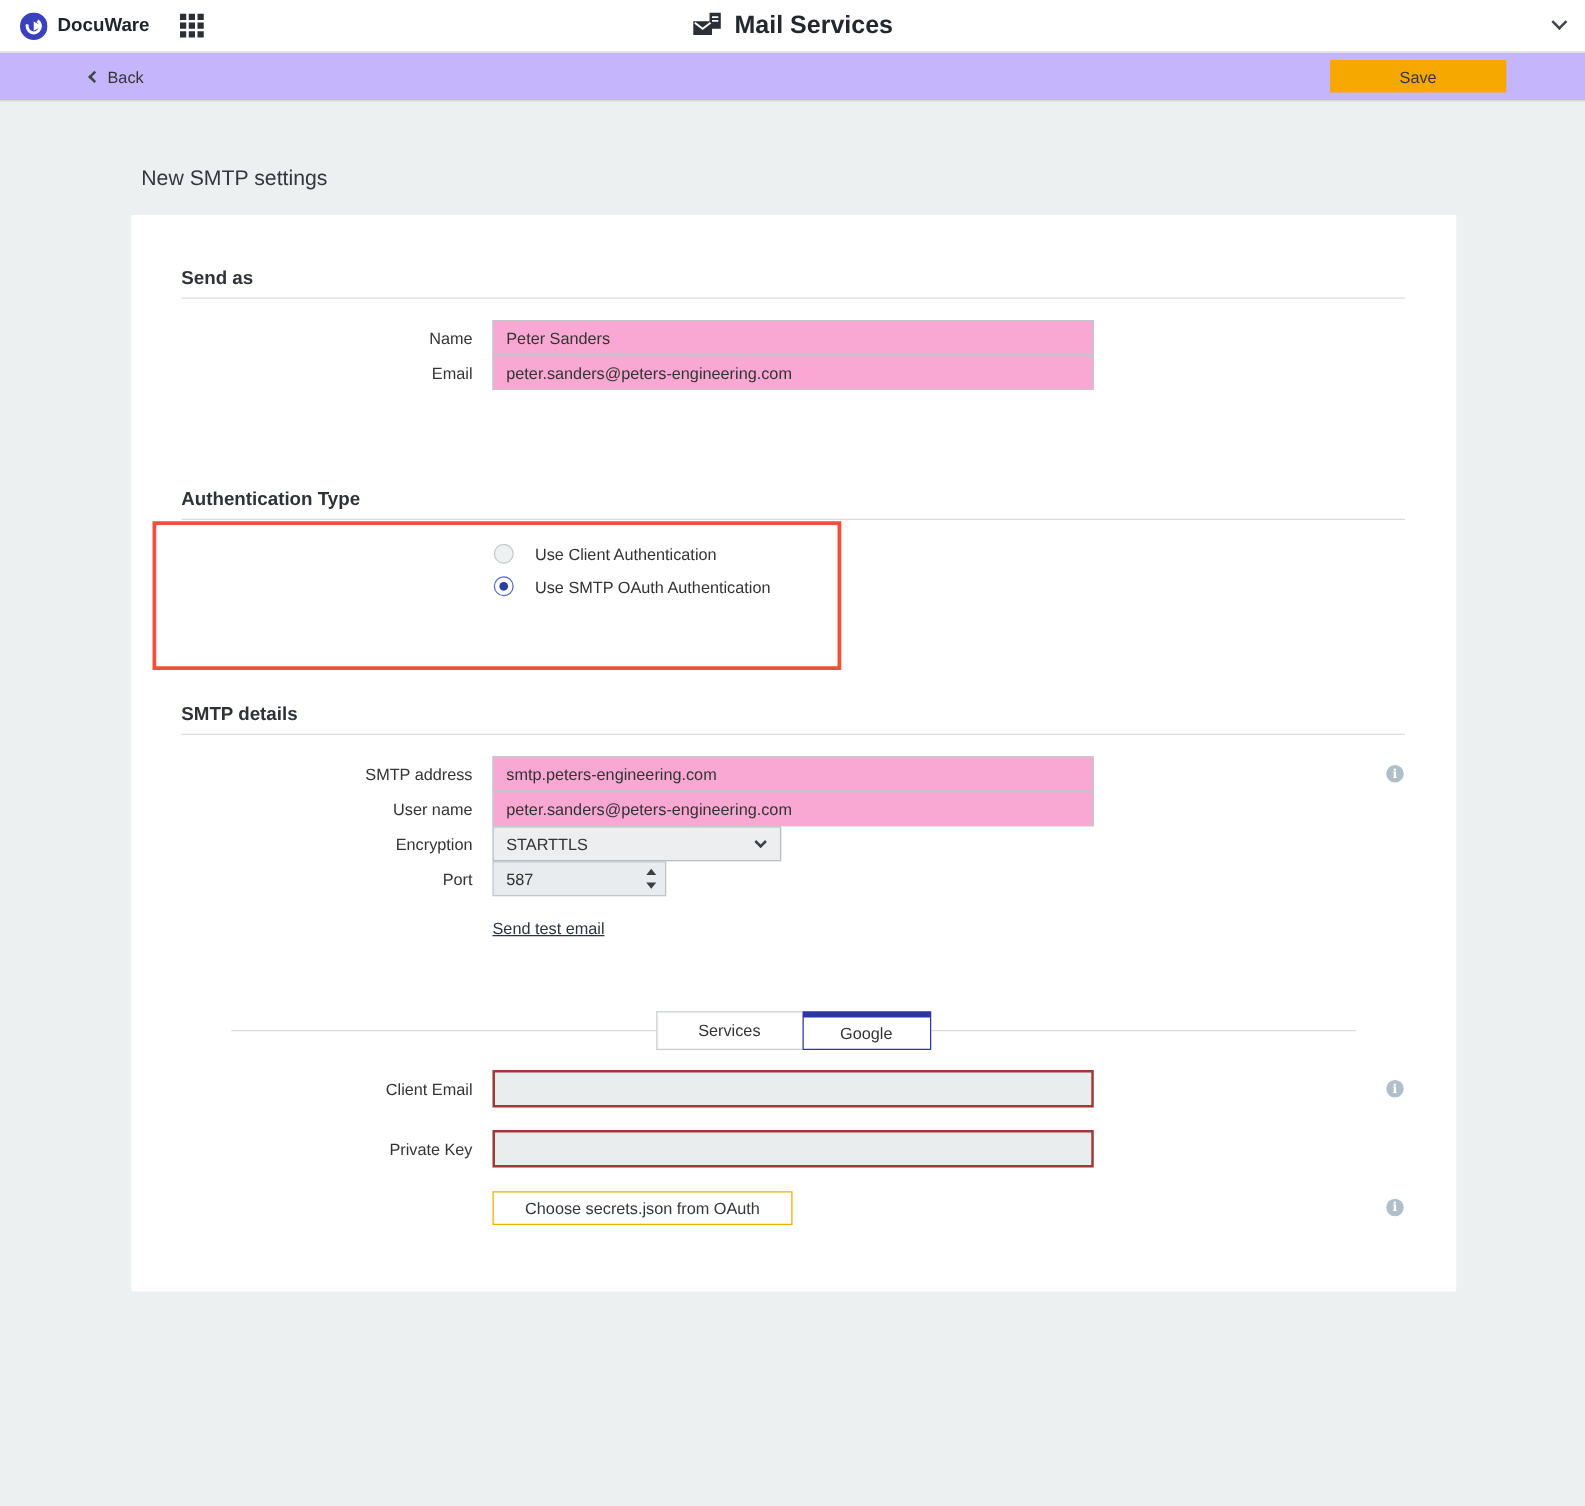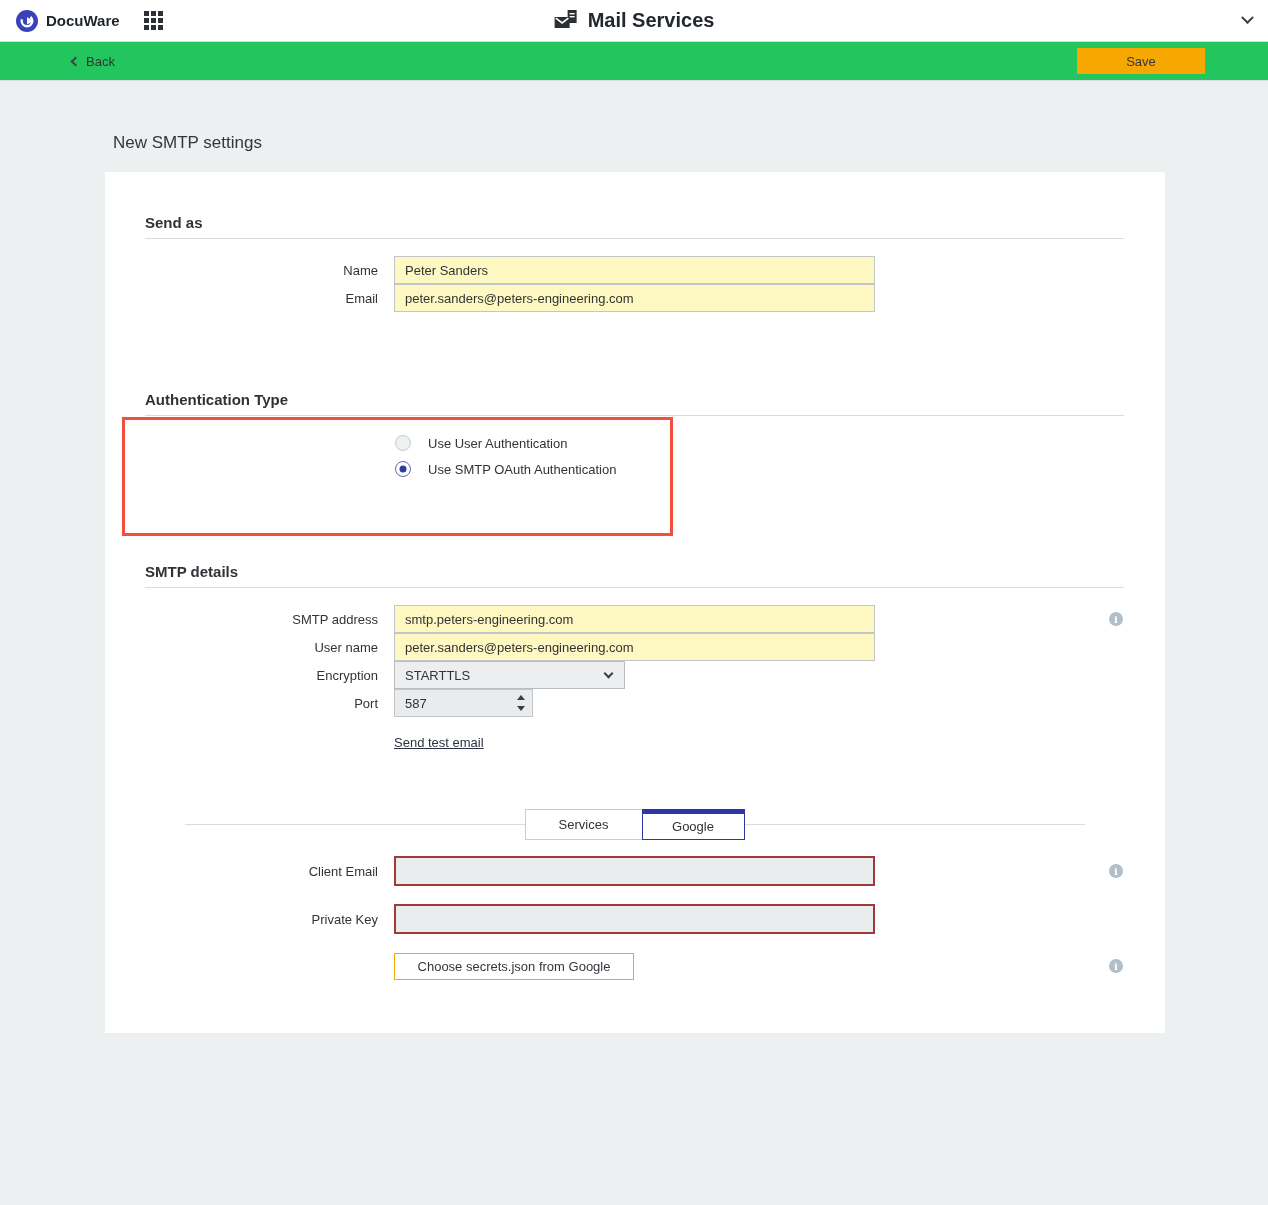--- a/index.html
+++ b/index.html
@@ -24,52 +24,52 @@
     display:flex; align-items:center; gap:10px;
   }
   .app-title { font-size:20px; font-weight:bold; color:#23272e; }
   .chev-down {
     margin-left:auto; width:9px; height:9px;
     border-right:2px solid #3f444b; border-bottom:2px solid #3f444b;
     transform:rotate(45deg) translate(-2px,-2px); cursor:pointer;
   }
   
   .toolbar {
-    height:39px; background:#22c55e; border-bottom:1px solid #d8dcdd;
+    height:39px; background:#c4b5fd; border-bottom:1px solid #d8dcdd;
     display:flex; align-items:center; padding:0 63px 0 72px;
   }
   .back-link { display:flex; align-items:center; gap:7px; cursor:pointer; color:#333; }
   .chev-left {
     width:7px; height:7px;
     border-left:2px solid #3f444b; border-bottom:2px solid #3f444b;
     transform:rotate(45deg);
   }
   .save-btn {
-    margin-left:auto; width:128px; height:26px; background:#f7a800;
+    margin-left:auto; width:141px; height:26px; background:#f7a800;
     border:none; font-family:"Liberation Sans",sans-serif; font-size:13px;
     color:#33373c; cursor:pointer;
   }
   
   .page-title { margin:52px 0 0 113px; font-size:17px; font-weight:400; color:#33373c; }
   .card {
     width:1060px; margin:19px 0 0 105px; background:#fff;
     padding:42px 41px 53px 40px; position:relative;
   }
   .annotation-box {
     position:absolute; left:17px; top:245px; width:551px; height:119px;
     border:3px solid #f2503c; pointer-events:none; z-index:5;
   }
   section { overflow:hidden; }
   .sec-head { font-size:15px; font-weight:bold; color:#2f3338; }
   .sec-rule { border:none; border-top:1px solid #d9dcde; margin-top:7px; }
   .rows { margin-top:17px; }
   .row { display:flex; align-items:center; min-height:28px; }
   .row .lbl { width:233px; text-align:right; margin-right:16px; color:#333; }
   .field {
-    width:481px; height:28px; background:#fef9c3; border:1px solid #c2c6c9;
+    width:481px; height:28px; background:#f9a8d4; border:1px solid #c2c6c9;
     padding:0 10px; font-family:"Liberation Sans",sans-serif; font-size:13px; color:#333;
   }
   .field.error { border:2px solid #9e3b39; height:30px; background:#e9edee; }
   
   .radio-rows { margin-top:19px; }
   .radio-row { display:flex; align-items:center; margin-bottom:10px; padding-left:250px; cursor:pointer; }
   .radio {
     width:16px; height:16px; border-radius:50%; background:#eef1f2;
     border:1px solid #c6cacd; position:relative; flex:0 0 16px;
   }
@@ -184,21 +184,21 @@
         </div>
       </div>
     </section>
 
     <section style="margin-top:79px;">
       <h2 class="sec-head">Authentication Type</h2>
       <hr class="sec-rule">
       <div class="radio-rows">
         <div class="radio-row">
           <span class="radio"></span>
-          <span class="radio-lbl">Use User Authentication</span>
+          <span class="radio-lbl">Use Client Authentication</span>
         </div>
         <div class="radio-row">
           <span class="radio selected"></span>
           <span class="radio-lbl">Use SMTP OAuth Authentication</span>
         </div>
       </div>
     </section>
 
     <section style="margin-top:76px;">
       <h2 class="sec-head">SMTP details</h2>
@@ -246,18 +246,18 @@
       <div class="row">
         <span class="lbl">Client Email</span>
         <input class="field error" type="text" value="" style="">
         <span class="info">i</span>
       </div>
       <div class="row">
         <span class="lbl">Private Key</span>
         <input class="field error" type="text" value="" style="">
       </div>
       <div class="row" style="margin-left:249px; margin-bottom:0;">
-        <button class="choose-btn">Choose secrets.json from Google</button>
+        <button class="choose-btn">Choose secrets.json from OAuth</button>
         <span class="info">i</span>
       </div>
     </section>
   </div>
 </main>
 
 </body></html>

